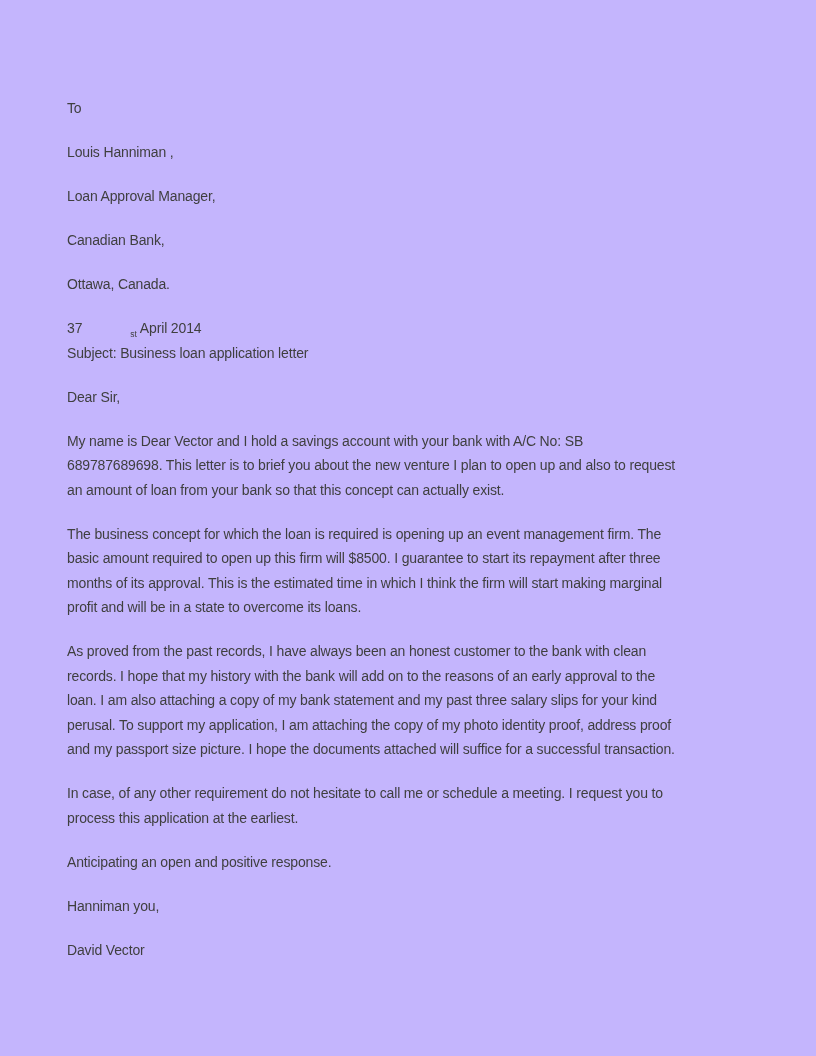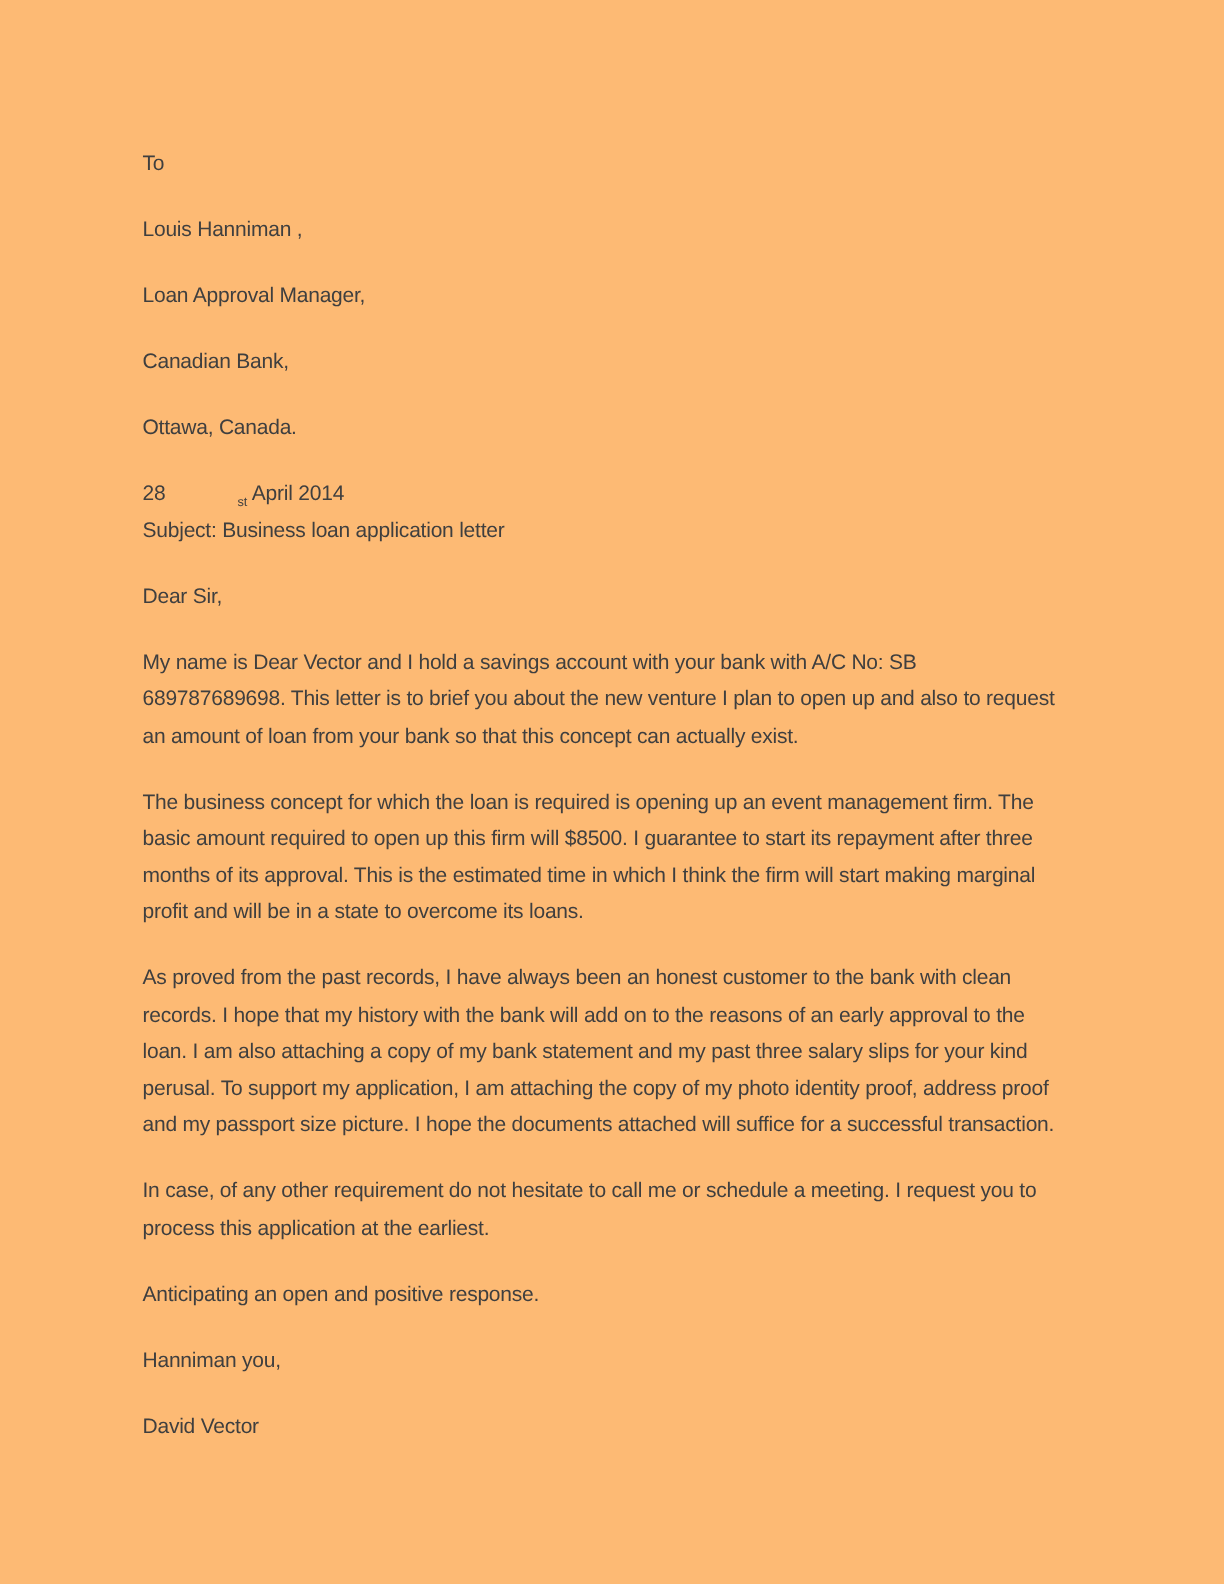--- a/index.html
+++ b/index.html
@@ -4,23 +4,23 @@
 <style>
   html, body {
     margin: 0;
     padding: 0;
     background: #ffffff;
   }
   .page {
     position: relative;
     width: 816px;
     height: 1056px;
-    background: #fdba74;
+    background: #c4b5fd;
     box-sizing: border-box;
-    padding: 96px 96px 0 95px;
+    padding: 96px 96px 0 67px;
     font-family: "Liberation Sans", "DejaVu Sans", sans-serif;
     font-size: 14px;
     letter-spacing: -0.15px;
     line-height: 24.5px;
     color: #3f3f3f;
     overflow: hidden;
   }
   .page p {
     margin: 0 0 19.5px 0;
   }
@@ -44,21 +44,21 @@
 
   <p>Louis Hanniman ,</p>
 
   <p>Loan Approval Manager,</p>
 
   <p>Canadian Bank,</p>
 
   <p>Ottawa, Canada.</p>
 
   <p>
-    <span class="ln"><span>28</span><sub class="ord">st</sub><span> April 2014</span></span>
+    <span class="ln"><span>37</span><sub class="ord">st</sub><span> April 2014</span></span>
     <br>
     <span class="ln">Subject: Business loan application letter</span>
   </p>
 
   <p>Dear Sir,</p>
 
   <p><span class="ln">My name is Dear Vector and I hold a savings account with your bank with A/C No: SB</span><br><span class="ln">689787689698. This letter is to brief you about the new venture I plan to open up and also to request</span><br><span class="ln">an amount of loan from your bank so that this concept can actually exist.</span></p>
 
   <p><span class="ln">The business concept for which the loan is required is opening up an event management firm. The</span><br><span class="ln">basic amount required to open up this firm will $8500. I guarantee to start its repayment after three</span><br><span class="ln">months of its approval. This is the estimated time in which I think the firm will start making marginal</span><br><span class="ln">profit and will be in a state to overcome its loans.</span></p>
 

